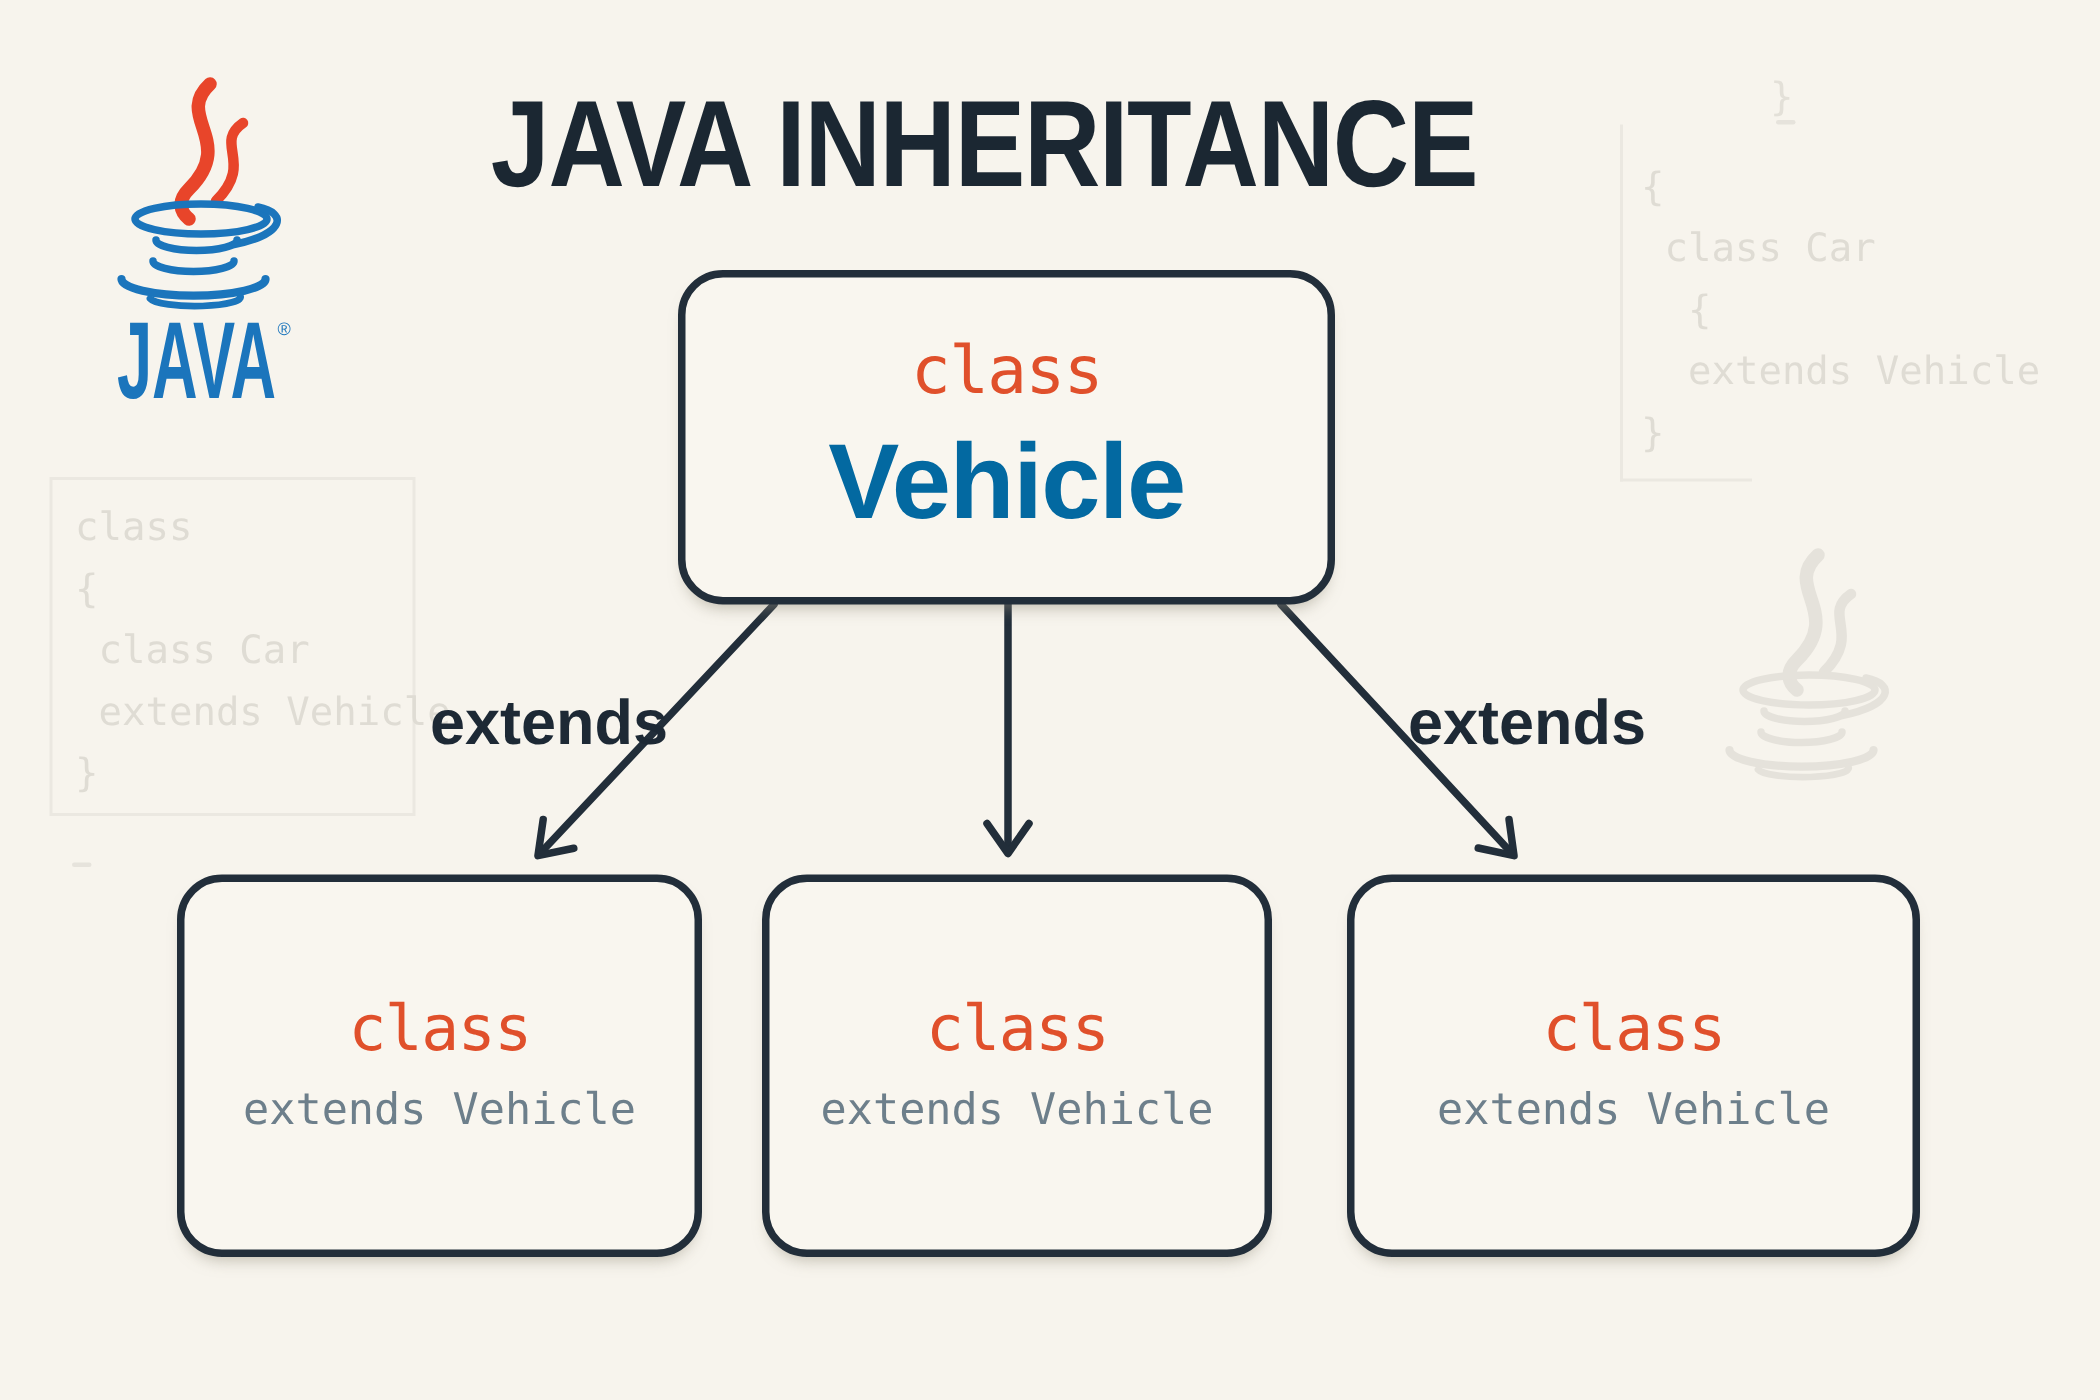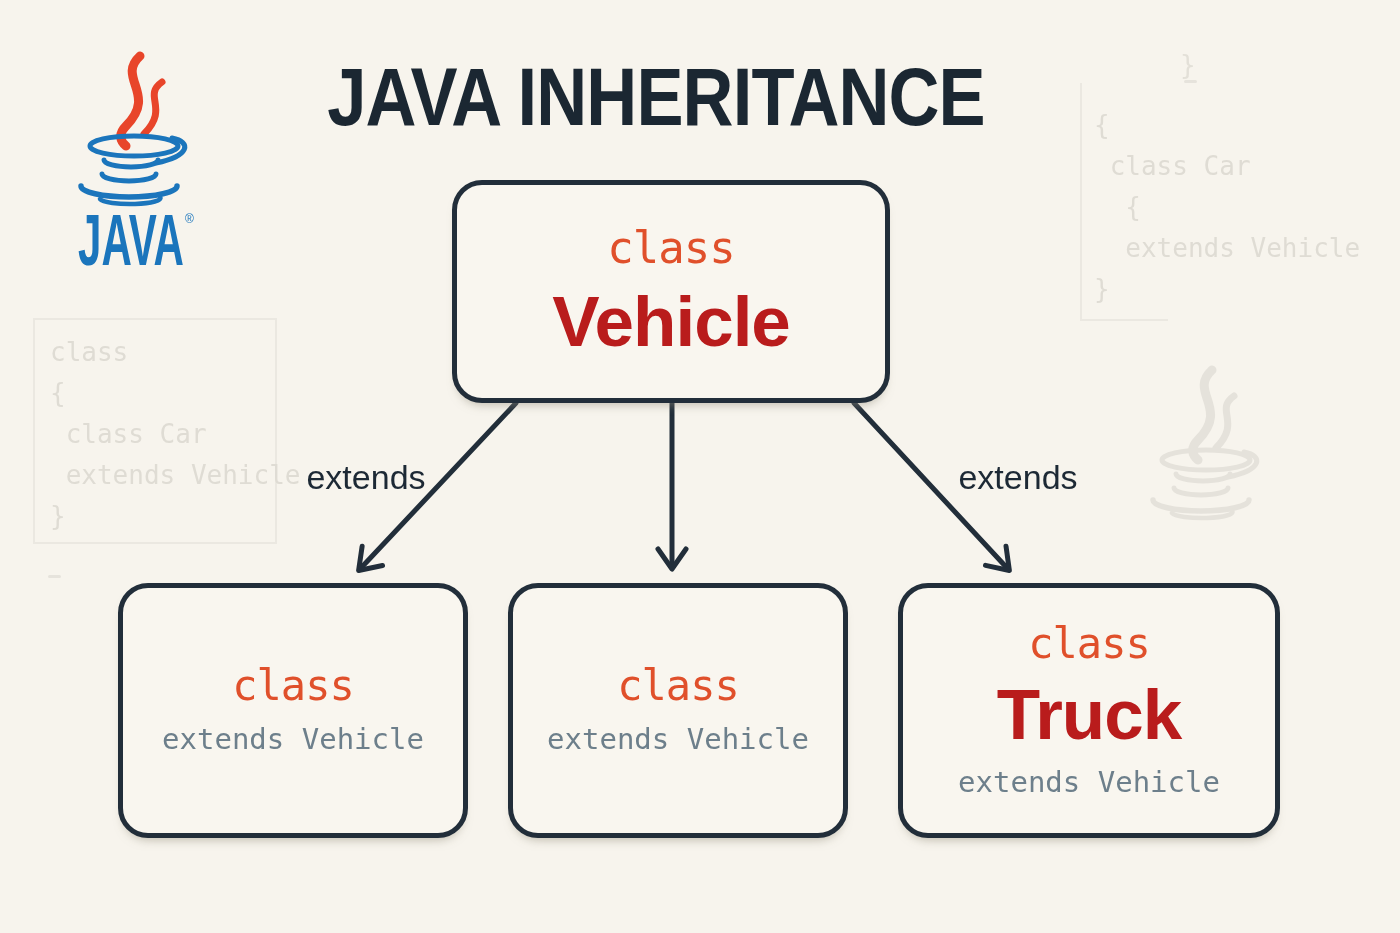--- a/index.html
+++ b/index.html
@@ -64,35 +64,35 @@
     box-shadow: 0 7px 10px -5px rgba(150,143,125,0.55);
   }
   .kw {
     font-family: "DejaVu Sans Mono", monospace;
     font-size: 42px; line-height: 48px;
     letter-spacing: -1px;
     color: #e0502b;
   }
   .cls-name {
     font-size: 71px; line-height: 76px; font-weight: 700;
-    color: #b91c1c; letter-spacing: -1px;
+    color: #0369a1; letter-spacing: -1px;
   }
   .extends-clause {
     font-family: "DejaVu Sans Mono", monospace;
     font-size: 29px; line-height: 40px;
     color: #6d7f8b;
   }
   .box-vehicle { left: 452px; top: 180px; width: 438px; height: 223px; gap: 12px; }
   .box-car    { left: 118px; top: 583px; width: 350px; height: 255px; gap: 9px; }
   .box-bike   { left: 508px; top: 583px; width: 340px; height: 255px; gap: 9px; }
   .box-truck  { left: 898px; top: 583px; width: 382px; height: 255px; gap: 9px; }
 
   
   .edge-label {
-    font-size: 34px; font-weight: 400; color: #1d2935;
+    font-size: 42px; font-weight: 700; color: #1d2935;
     top: 458px; width: 180px; text-align: center;
   }
   .edge-label-left  { left: 276px; }
   .edge-label-right { left: 928px; }
 
   .arrows-layer { left: 0; top: 0; }
   .defs-holder { width: 0; height: 0; position: absolute; }
 </style>
 </head>
 <body>
@@ -178,15 +178,14 @@
   <div class="extends-clause">extends Vehicle</div>
 </div>
 
 <div class="abs class-box box-bike">
   <div class="kw">class</div>
   <div class="extends-clause">extends Vehicle</div>
 </div>
 
 <div class="abs class-box box-truck">
   <div class="kw">class</div>
-  <div class="cls-name">Truck</div>
   <div class="extends-clause">extends Vehicle</div>
 </div>
 
 </body></html>

